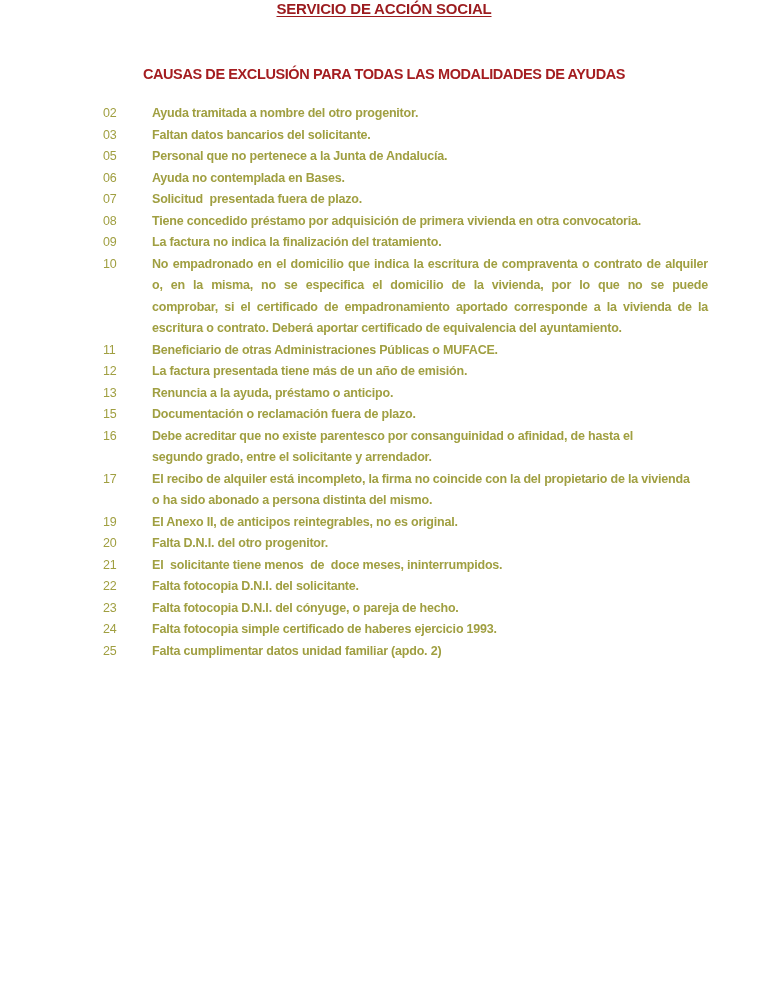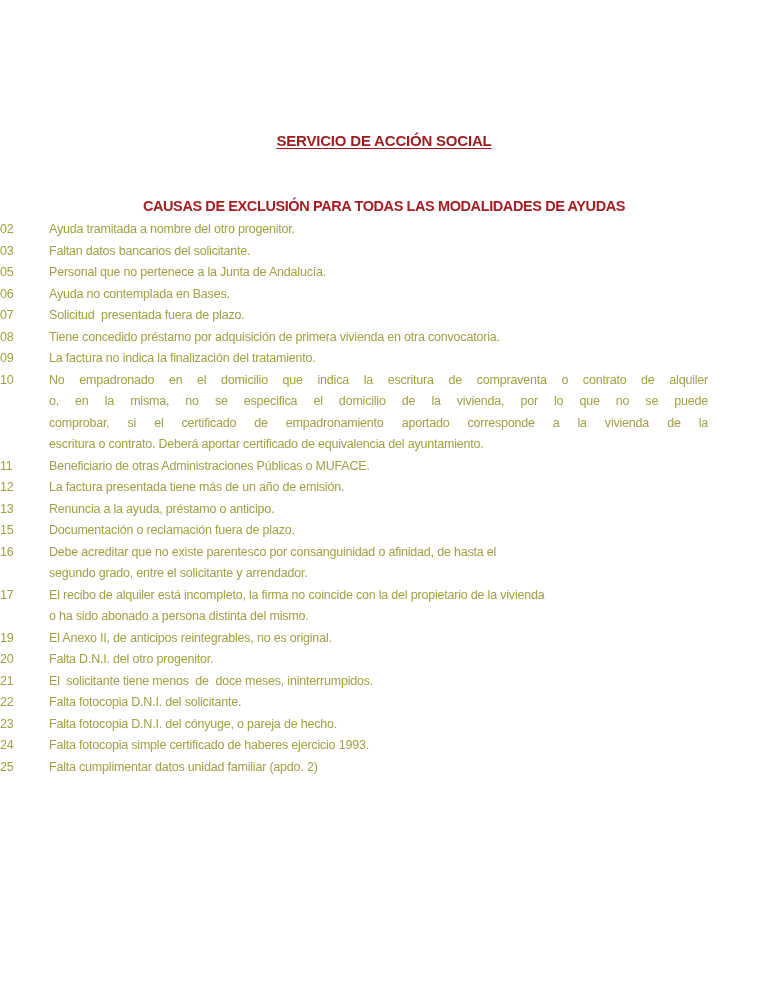--- a/index.html
+++ b/index.html
@@ -12,42 +12,42 @@
     width: 768px;
     height: 994px;
     margin: 0 auto;
     background: var(--bg, #ffffff);
     font-family: "Liberation Sans", "DejaVu Sans", sans-serif;
     overflow: hidden;
     box-sizing: border-box;
   }
   .doc-title {
     margin: 0;
-    padding-top: 132px;
     text-align: center;
     font-size: 15px;
     font-weight: bold;
     letter-spacing: -0.2px;
     color: var(--heading, #9b1b1e);
   }
   .doc-title .underlined {
     text-decoration: underline;
     text-underline-offset: 2px;
   }
   .doc-subtitle {
     margin: 0;
     margin-top: 49px;
     text-align: center;
     font-size: 14.5px;
     font-weight: bold;
     letter-spacing: -0.4px;
     color: var(--subheading, #a41d20);
   }
   .exclusion-list {
-    margin-top: 5px;
+    margin-top: 21px;
+    padding-left: 103px;
     padding-right: 60px;
     color: var(--list-text, #a09f41);
     font-size: 12.5px;
     letter-spacing: -0.2px;
     line-height: 21.5px;
   }
   .row {
     display: flex;
     align-items: flex-start;
   }
@@ -55,20 +55,21 @@
     flex: none;
     width: 49px;
     white-space: pre;
   }
   .text {
     flex: 1;
     min-width: 0;
   }
   .line {
     white-space: pre;
+    font-weight: bold;
   }
   .line.justify-line {
     white-space: normal;
     text-align: justify;
     text-align-last: justify;
   }
   .line.justify-last {
     white-space: normal;
     text-align: center;
     text-align-last: left;

